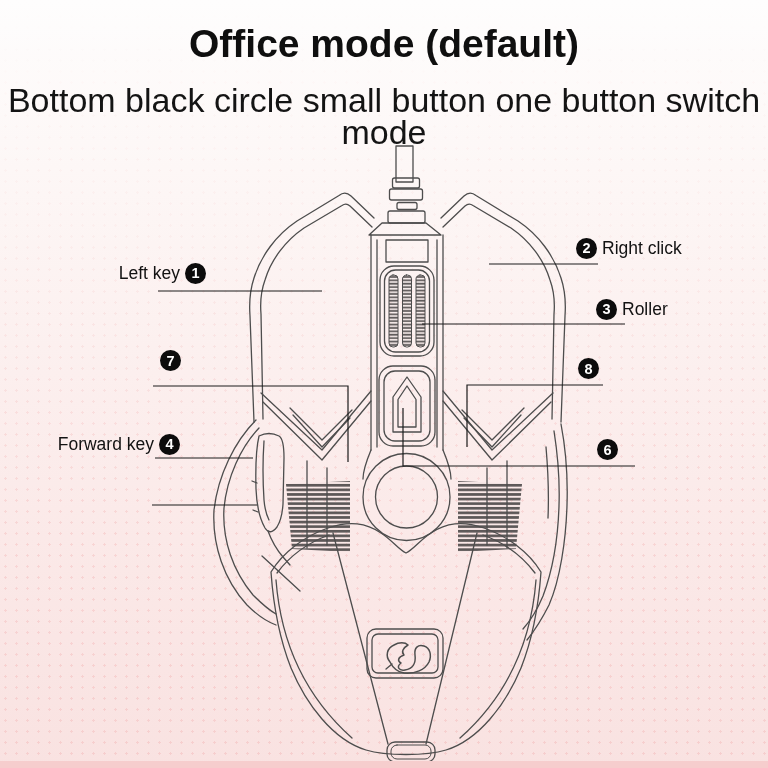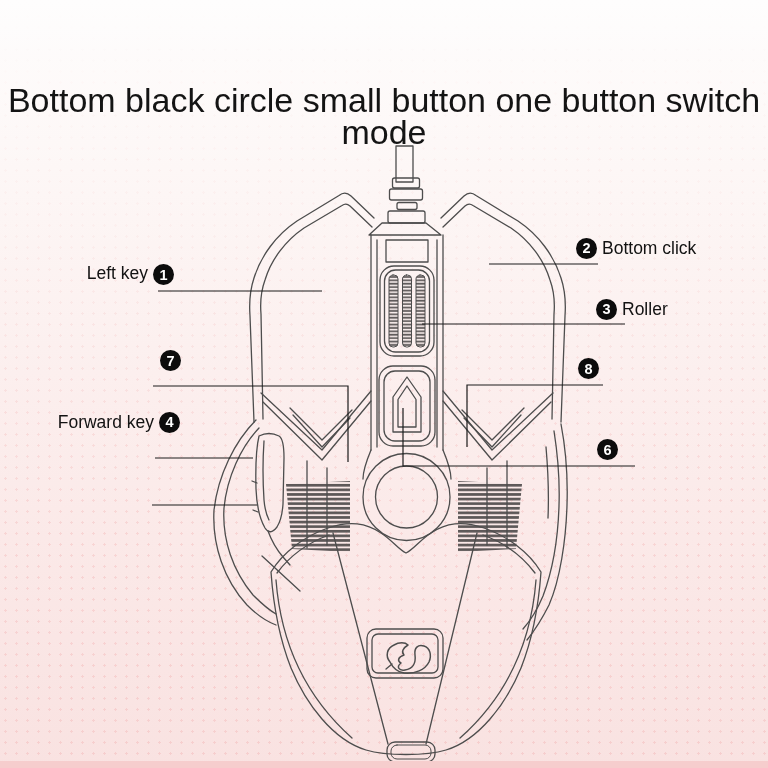--- a/index.html
+++ b/index.html
@@ -27,23 +27,23 @@
   svg.art{position:absolute;left:0;top:0;}
   .lbl{position:absolute;display:flex;align-items:center;gap:5px;color:#121212;font-size:17.5px;line-height:24px;white-space:nowrap;}
   .lbl .txt{display:block;}
   .lbl.two .txt{white-space:normal;width:134px;text-align:right;line-height:25px;}
   .badge{
     flex:0 0 auto;width:21px;height:21px;border-radius:50%;background:#0c0c0c;color:#ffffff;
     display:flex;align-items:center;justify-content:center;
     font-size:14.5px;font-weight:bold;
   }
   
-  .l1{top:261px;right:594px;align-items:flex-end;}
+  .l1{top:261px;right:562px;}
   .l7{top:350px;right:587px;}
-  .l4{top:410px;right:588px;}
+  .l4{top:432px;right:588px;}
   .l5{top:476px;right:589px;}
   .r2{top:236px;left:576px;}
   .r3{top:297px;left:596px;}
   .r8{top:358px;left:578px;}
   .r6{top:439px;left:597px;}
 </style>
 </head>
 <body>
 
 <div class="stage">
@@ -156,37 +156,38 @@
       <path d="M153,386 H348 V462"></path>
       <path d="M155,458 H253"></path>
       <path d="M152,505 H257"></path>
       <path d="M598,264 H489"></path>
       <path d="M625,324 H422"></path>
       <path d="M603,385 H467 V447"></path>
       <path d="M635,466 H403 V408"></path>
     </g>
   </svg>
 
+  <h1 class="title">Office mode (default)</h1>
   <p class="subtitle">Bottom black circle small button one button switch mode</p>
 
   <div class="lbl l1">
     <span class="txt">Left key</span>
     <span class="badge">1</span>
   </div>
   <div class="lbl two l7">
     <span class="badge">7</span>
   </div>
   <div class="lbl l4">
     <span class="txt">Forward key</span>
     <span class="badge">4</span>
   </div>
 
   <div class="lbl r2">
     <span class="badge">2</span>
-    <span class="txt">Bottom click</span>
+    <span class="txt">Right click</span>
   </div>
   <div class="lbl r3">
     <span class="badge">3</span>
     <span class="txt">Roller</span>
   </div>
   <div class="lbl r8">
     <span class="badge">8</span>
   </div>
   <div class="lbl r6">
     <span class="badge">6</span>

